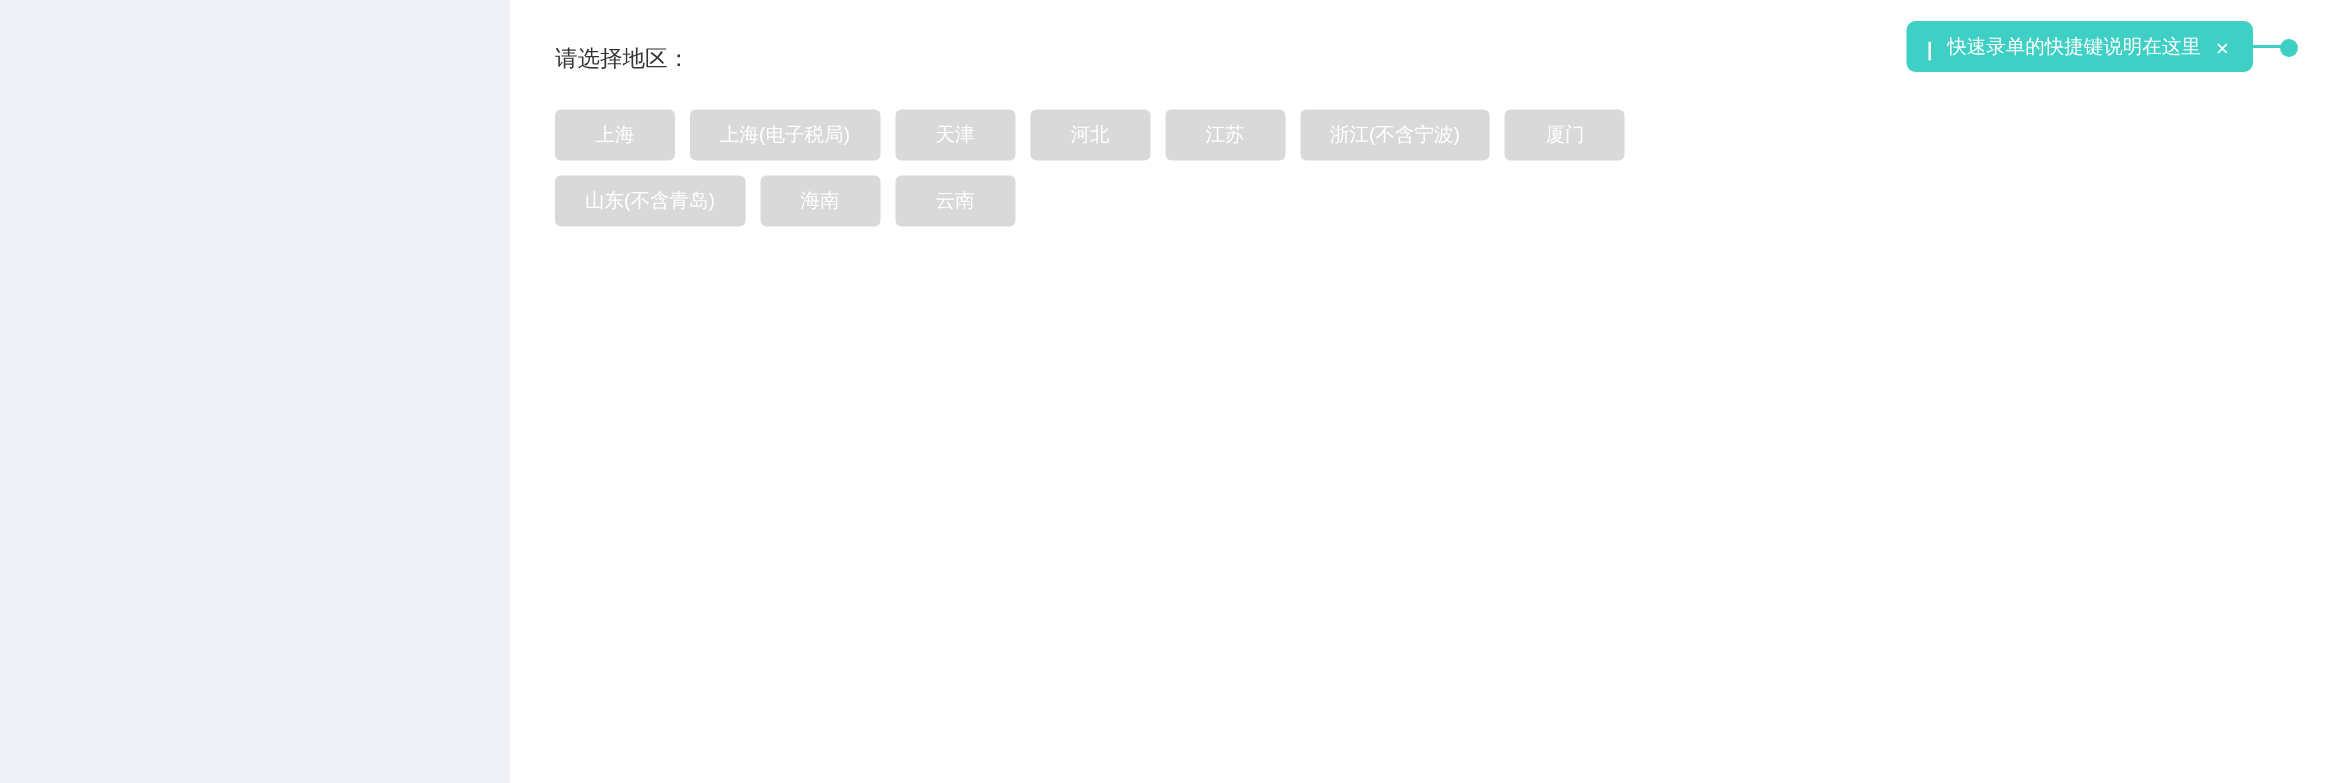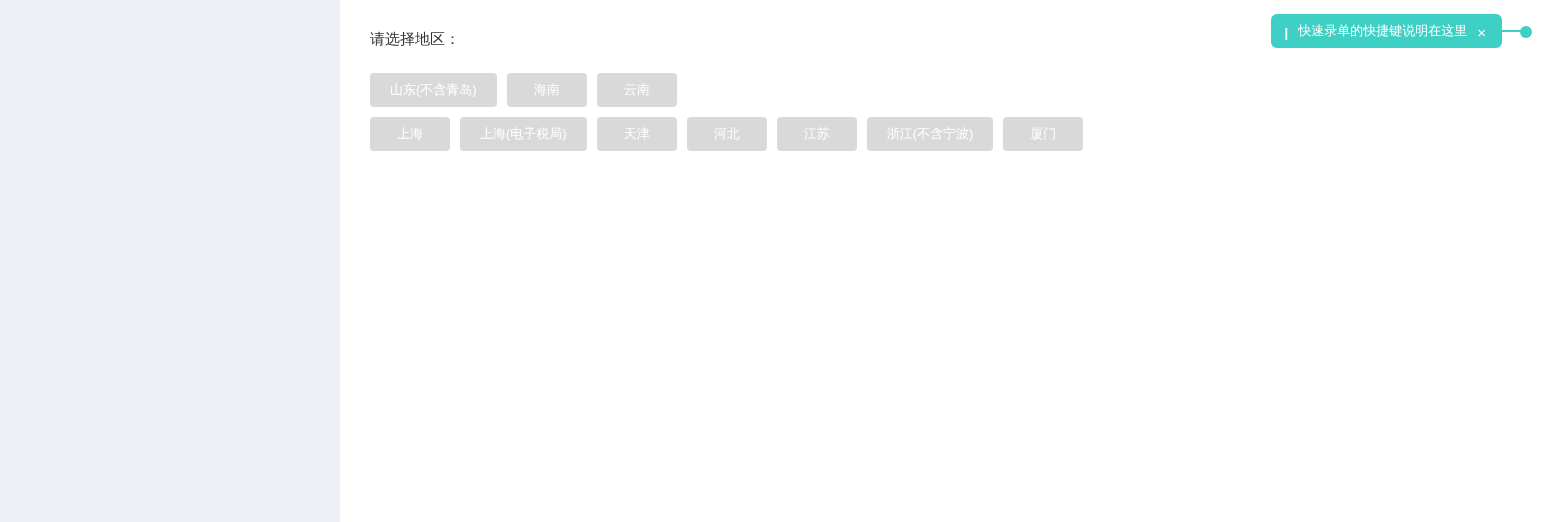--- a/index.html
+++ b/index.html
@@ -116,33 +116,33 @@
   </style>
 </head>
 <body>
 
 <div class="left-sidebar"></div>
 
 <div class="main-content">
   <div class="page-title">请选择地区：</div>
 
   <div class="region-buttons-row">
-  <button class="region-btn">山东(不含青岛)</button>
-      <button class="region-btn">海南</button>
-      <button class="region-btn">云南</button>
-    </div>
-
-  <div class="region-buttons-row">
   <button class="region-btn">上海</button>
       <button class="region-btn">上海(电子税局)</button>
       <button class="region-btn">天津</button>
       <button class="region-btn">河北</button>
       <button class="region-btn">江苏</button>
       <button class="region-btn">浙江(不含宁波)</button>
       <button class="region-btn">厦门</button>
+    </div>
+
+  <div class="region-buttons-row">
+  <button class="region-btn">山东(不含青岛)</button>
+      <button class="region-btn">海南</button>
+      <button class="region-btn">云南</button>
     </div>
 </div>
 
 <div class="tooltip-banner">
   <span>快速录单的快捷键说明在这里</span>
   <button class="tooltip-close">×</button>
 </div>
 
 <div class="tooltip-line"></div>
 <div class="tooltip-dot"></div>

